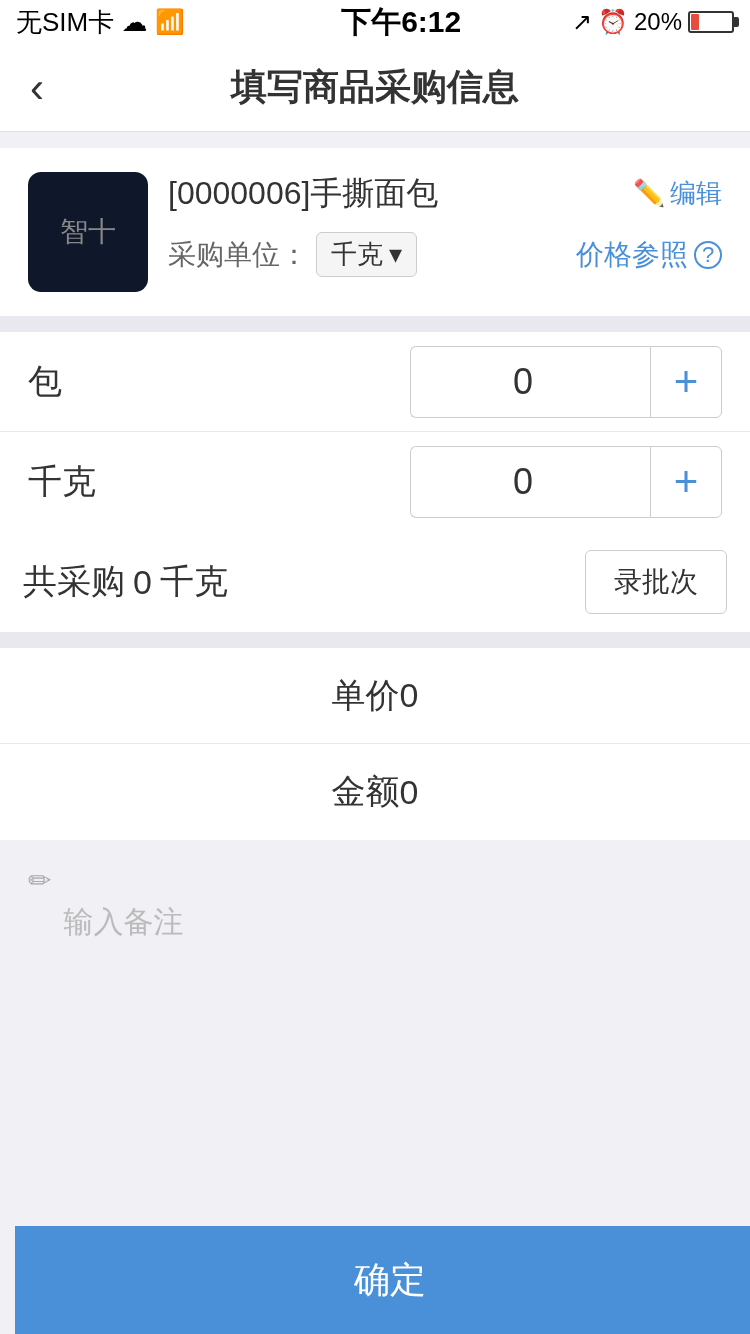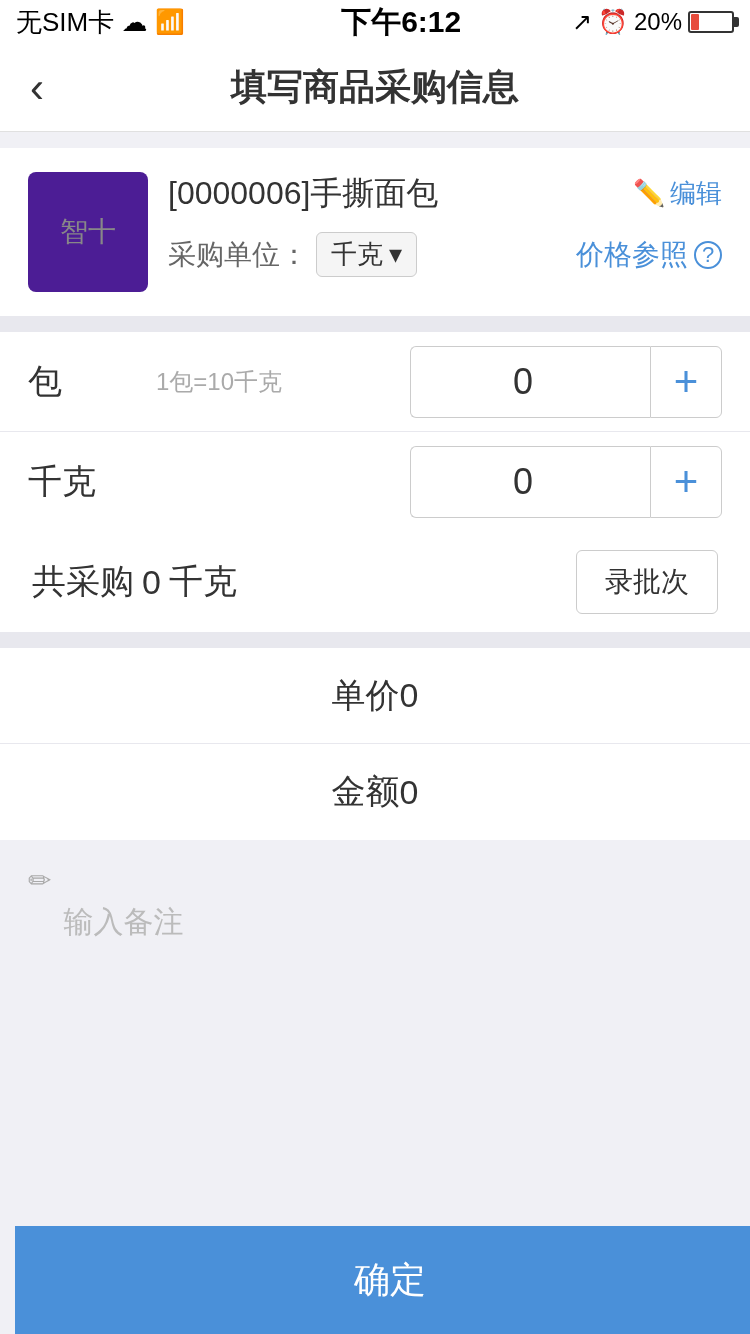--- a/index.html
+++ b/index.html
@@ -63,22 +63,22 @@
     .product-card {
       background: #fff;
       margin-top: 16px;
       padding: 24px 28px;
       display: flex;
       align-items: flex-start;
       gap: 20px;
     }
     .product-image {
       width: 120px; height: 120px;
-      background: #4c1d95;
-      border-radius: 8px;
+      background: #0f172a;
+      border-radius: 13px;
       display: flex; align-items: center; justify-content: center;
       flex-shrink: 0;
       color: #888; font-size: 28px;
     }
     .product-info { flex: 1; }
     .product-name { font-size: 32px; color: #333; margin-bottom: 16px; }
     .product-unit-row {
       display: flex; align-items: center; justify-content: space-between;
     }
     .unit-label { font-size: 28px; color: #666; text-align: right; }
@@ -128,21 +128,21 @@
       width: 72px; height: 72px;
       background: #fff; border: 1px solid #ccc;
       border-radius: 0 6px 6px 0;
       display: flex; align-items: center; justify-content: center;
       font-size: 42px; color: #4a90d9; cursor: pointer;
     }
 
     
     .total-row {
       display: flex; align-items: center;
-      padding: 0 32px;
+      padding: 0 23px;
       height: 100px;
       background: #fff;
     }
     .total-label { font-size: 34px; color: #333; }
     .total-value { font-size: 34px; color: #333; margin: 0 8px; }
     .total-unit { font-size: 34px; color: #333; }
     .batch-btn {
       margin-left: auto;
       border: 1px solid #ccc; border-radius: 6px;
       padding: 12px 28px; font-size: 28px; color: #333;
@@ -239,21 +239,20 @@
     </div>
   </div>
 </div>
 
 <div class="divider-block"></div>
 
 <div class="input-section">
 
   <div class="input-row">
     <span class="row-label">包</span>
-    <span class="row-sub-label">1包=10千克</span>
     <div class="number-input-wrap">
       <input type="number" class="number-input" value="0" style="">
       <div class="plus-btn">+</div>
     </div>
   </div>
 
   <div class="input-row">
     <span class="row-label">千克</span>
     <div class="number-input-wrap" style="margin-left:auto;">
       <input type="number" class="number-input" value="0" style="">

